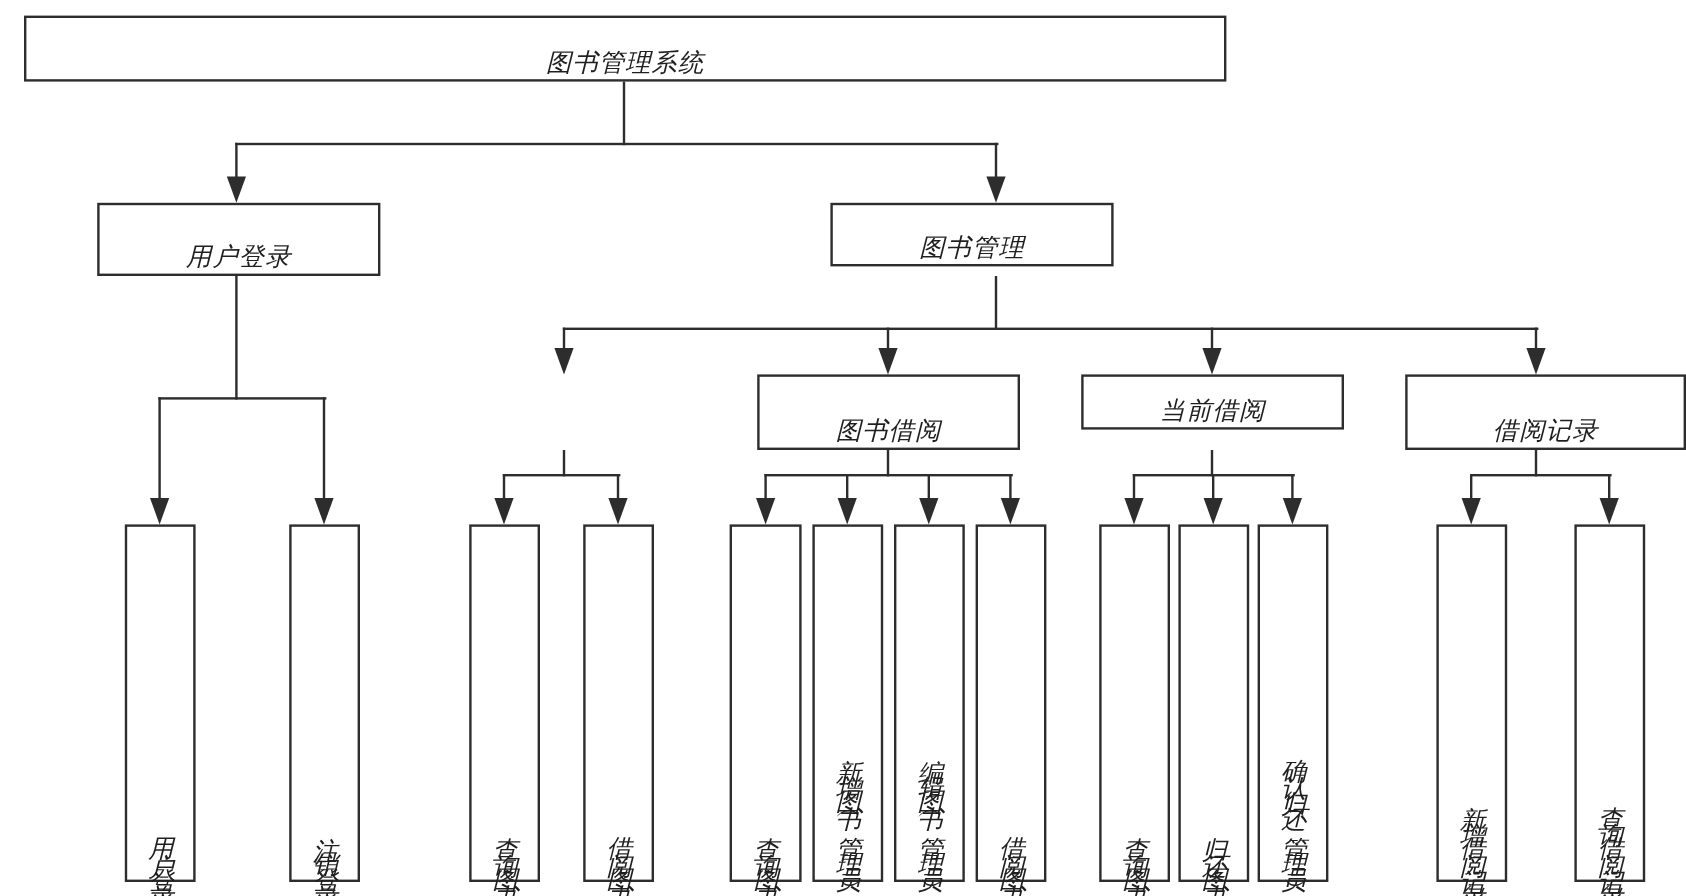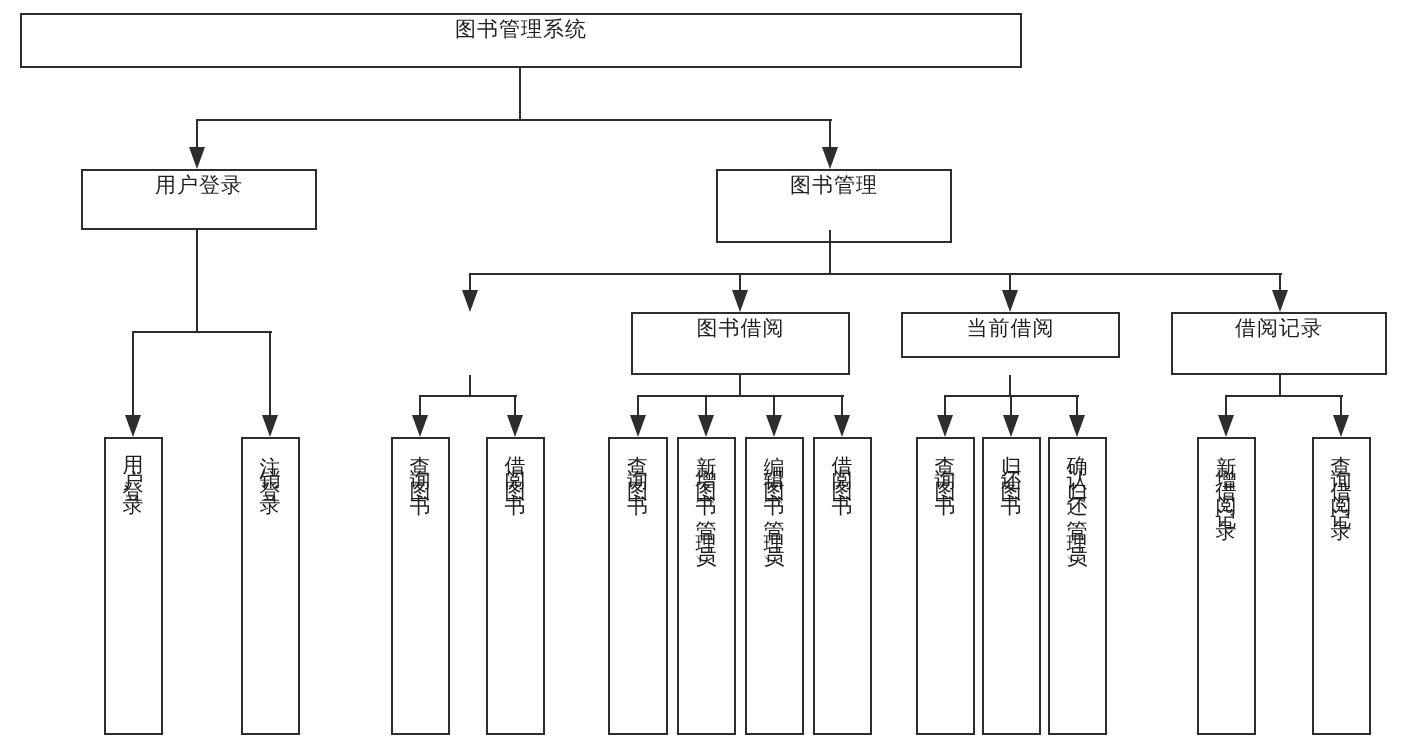--- a/index.html
+++ b/index.html
@@ -1,21 +1,21 @@
 <!DOCTYPE html>
 <html><head>
 <meta charset="utf-8">
 <style>
   html,body{margin:0;padding:0;background:#ffffff;}
   body{width:1405px;height:747px;overflow:hidden;
        font-family:"Liberation Sans","DejaVu Sans",sans-serif;}
   .canvas{position:relative;width:1405px;height:747px;background:#ffffff;}
 
   .box{position:absolute;background:#ffffff;border:2px solid #2d2d2d;
-       box-sizing:border-box;display:flex;align-items:flex-start;justify-content:center;}
+       box-sizing:border-box;display:flex;align-items:flex-end;justify-content:center;font-style:italic;}
   .hlabel{font-size:21px;color:#1f1f1f;letter-spacing:1px;white-space:nowrap;}
   .vlabel{writing-mode:vertical-rl;text-orientation:mixed;font-size:21px;
           letter-spacing:13px;line-height:1;color:#1f1f1f;}
 
   .hline{position:absolute;height:2px;background:#2d2d2d;}
   .vline{position:absolute;width:2px;background:#2d2d2d;}
   .arrow{position:absolute;width:0;height:0;
          border-left:8px solid transparent;border-right:8px solid transparent;
          border-top:22px solid #2d2d2d;}
 
@@ -28,34 +28,34 @@
 <div class="canvas">
 
   <div class="box" style="left:20px;top:13px;width:1002px;height:55px">
     <span class="hlabel">图书管理系统</span>
   </div>
 
   <div class="box" style="left:81px;top:169px;width:236px;height:61px">
     <span class="hlabel">用户登录</span>
   </div>
 
-  <div class="box" style="left:716px;top:169px;width:236px;height:74px">
+  <div class="box" style="left:692px;top:169px;width:236px;height:53px">
     <span class="hlabel">图书管理</span>
   </div>
 
 
   <div class="box" style="left:631px;top:312px;width:219px;height:63px">
     <span class="hlabel">图书借阅</span>
   </div>
 
   <div class="box" style="left:901px;top:312px;width:219px;height:46px">
     <span class="hlabel">当前借阅</span>
   </div>
 
-  <div class="box" style="left:1171px;top:312px;width:216px;height:63px">
+  <div class="box" style="left:1171px;top:312px;width:234px;height:63px">
     <span class="hlabel">借阅记录</span>
   </div>
 
   <div class="box" style="left:104px;top:437px;width:59px;height:298px">
     <span class="vlabel">用户登录</span>
   </div>
 
   <div class="box" style="left:241px;top:437px;width:59px;height:298px">
     <span class="vlabel">注销登录</span>
   </div>

